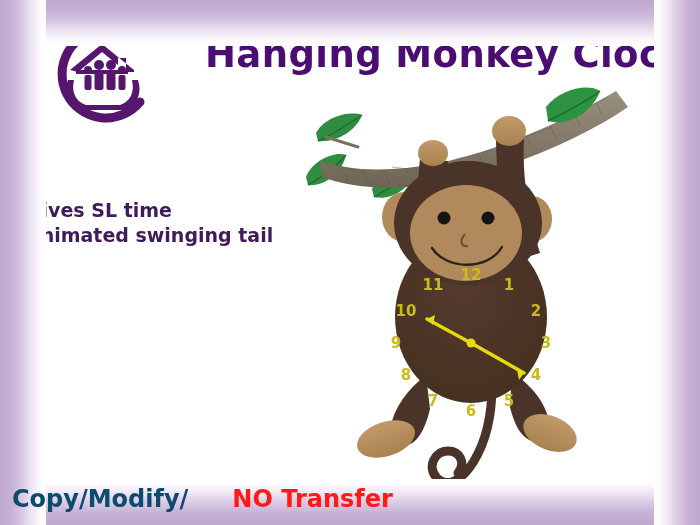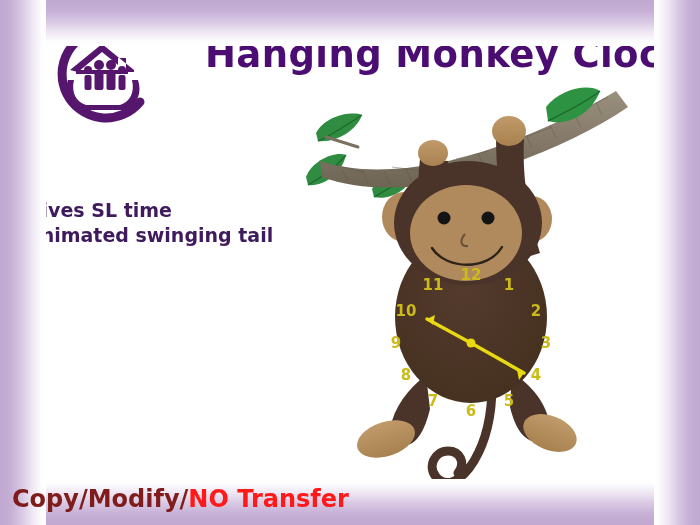--- a/index.html
+++ b/index.html
@@ -92,22 +92,22 @@
   #permissions {
     position: absolute;
     left: 12px;
     bottom: 12px;
     z-index: 45;
     font-family: "DejaVu Sans", sans-serif;
     font-size: 24px;
     font-weight: bold;
     white-space: nowrap;
   }
-  #permissions .perm-allowed { color: #7f1d1d; }
-  #permissions .perm-denied  { color: #ff1a1a; }
+  #permissions .perm-allowed { color: #0c4a6e; }
+  #permissions .perm-denied  { color: #ff1a1a; margin-left: 44px; }
 
   
   #monkey-artwork {
     position: absolute;
     left: 296px;
     top: 85px;
     width: 400px;
     height: 400px;
     z-index: 20;
   }

